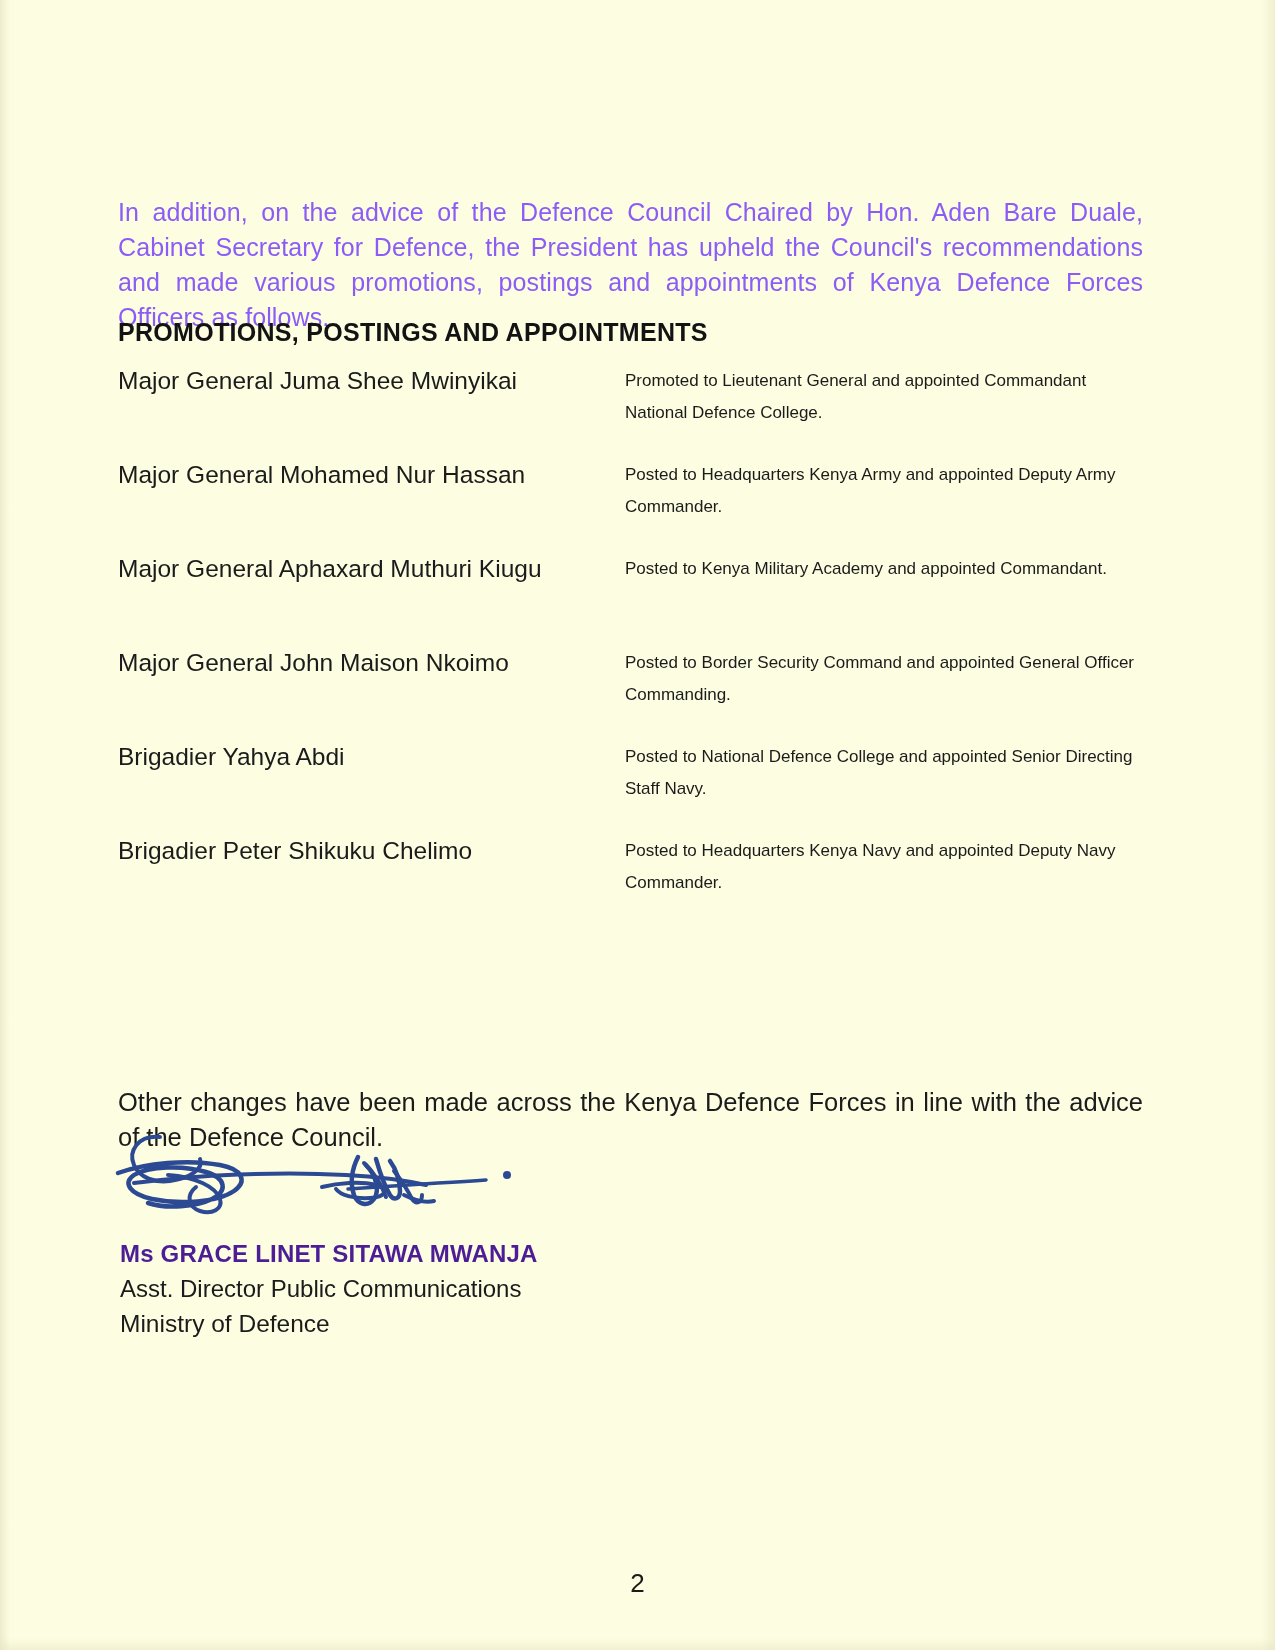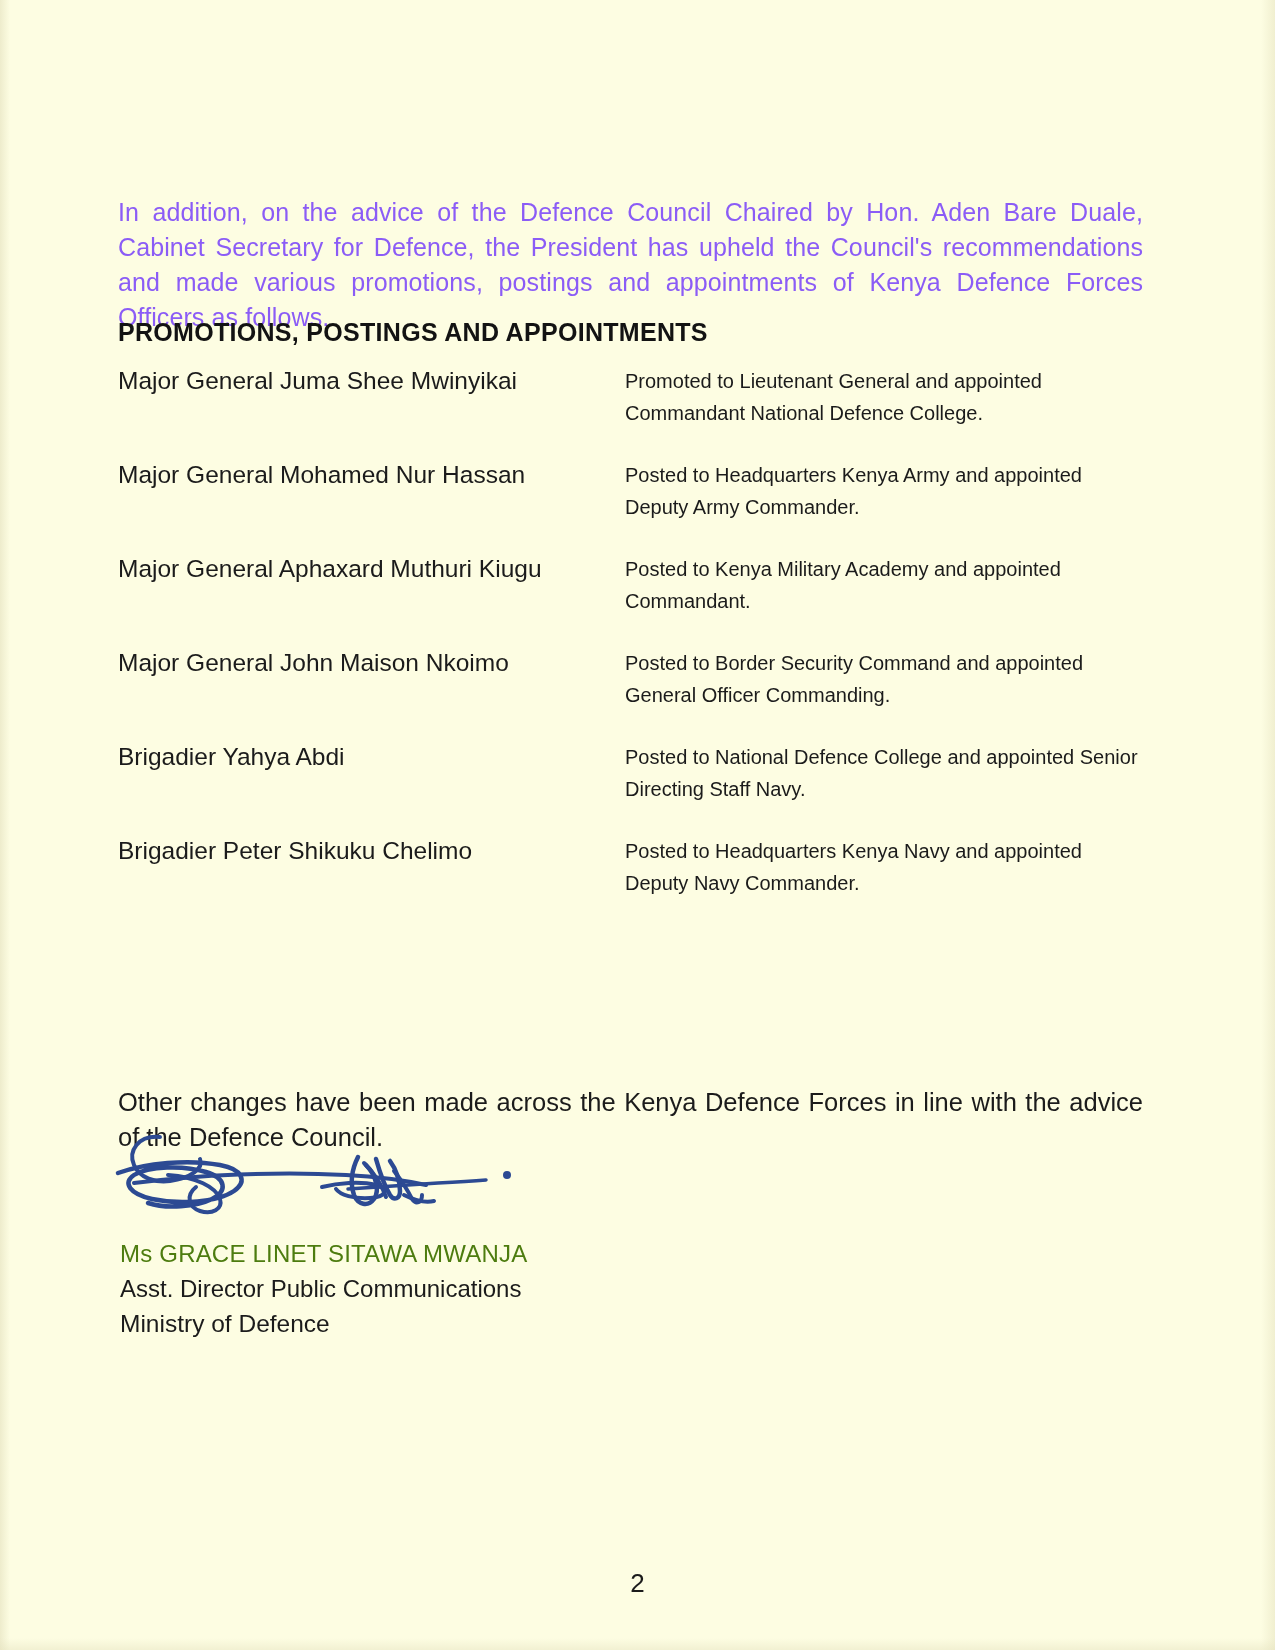--- a/index.html
+++ b/index.html
@@ -99,21 +99,21 @@
     font-size: 24.5px;
     line-height: 32px;
     color: #1b1b1b;
   }
 
   .appt-action {
     position: absolute;
     left: 507px;
     top: 0;
     width: 520px;
-    font-size: 20px;
+    font-size: 17px;
     line-height: 32px;
     color: #1b1b1b;
   }
 
   .closing-para {
     position: absolute;
     top: 1059px;
     left: 0;
     width: 1025px;
     font-size: 25.5px;
@@ -134,23 +134,23 @@
     position: absolute;
     top: 0;
     left: 0;
   }
 
   .signer-name {
     position: absolute;
     top: 115px;
     left: 12px;
     font-size: 24px;
-    font-weight: normal;
+    font-weight: bold;
     letter-spacing: 0.2px;
-    color: #4d7c0f;
+    color: #4c1d95;
     white-space: nowrap;
   }
   .signer-title {
     position: absolute;
     top: 150px;
     left: 12px;
     font-size: 24px;
     color: #1b1b1b;
     white-space: nowrap;
   }

